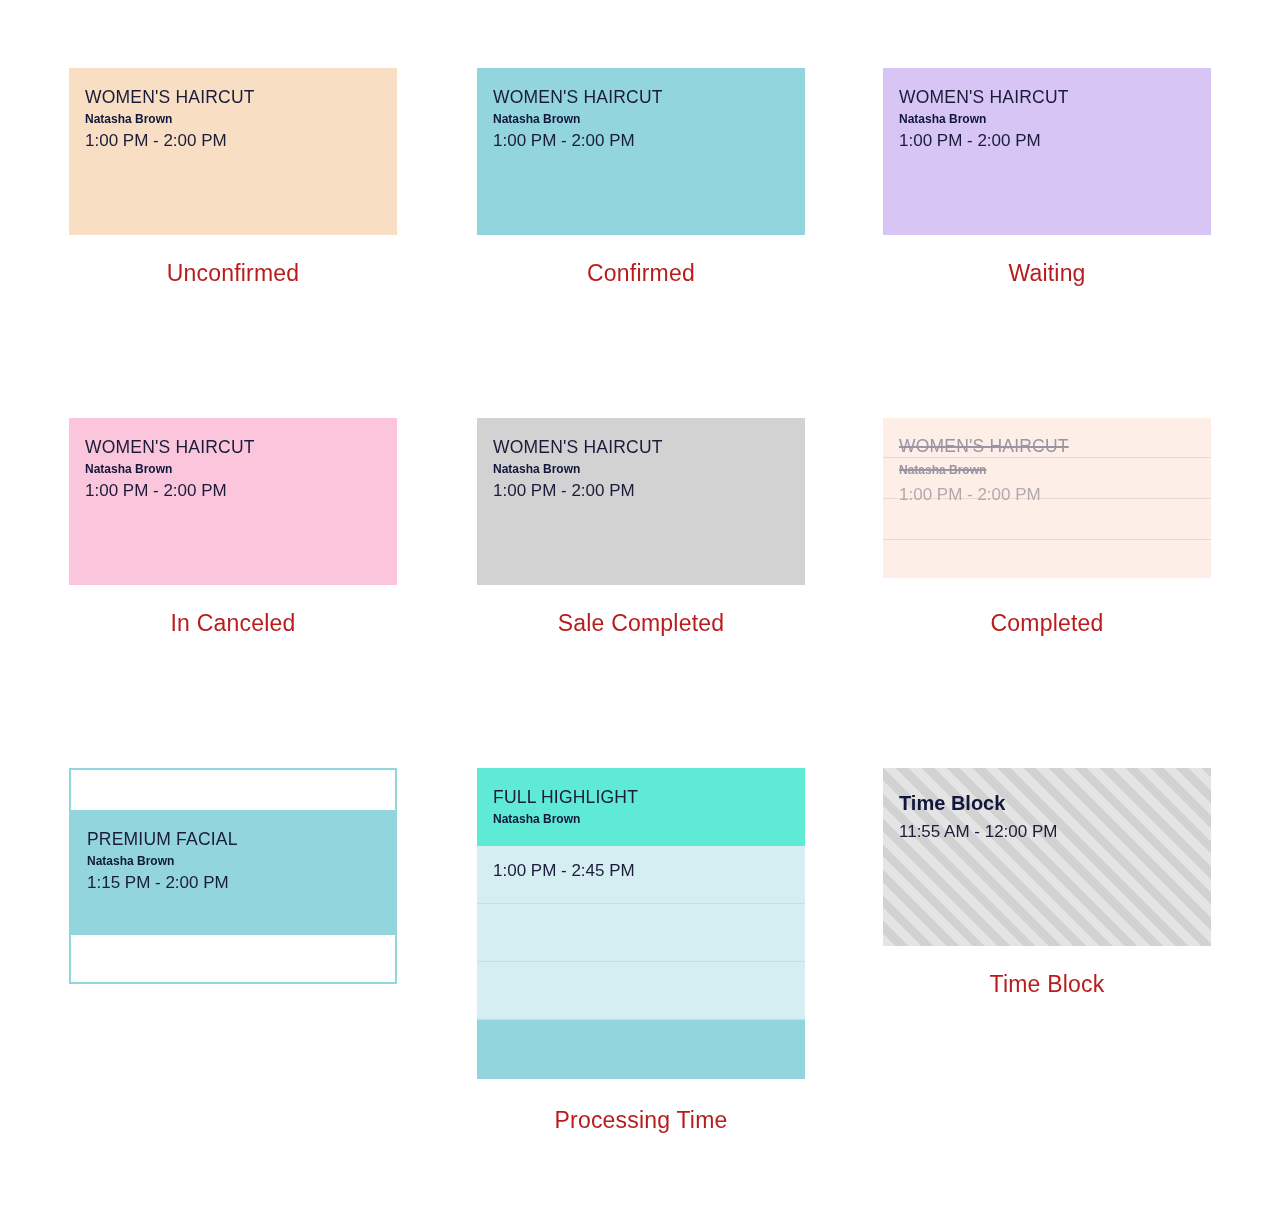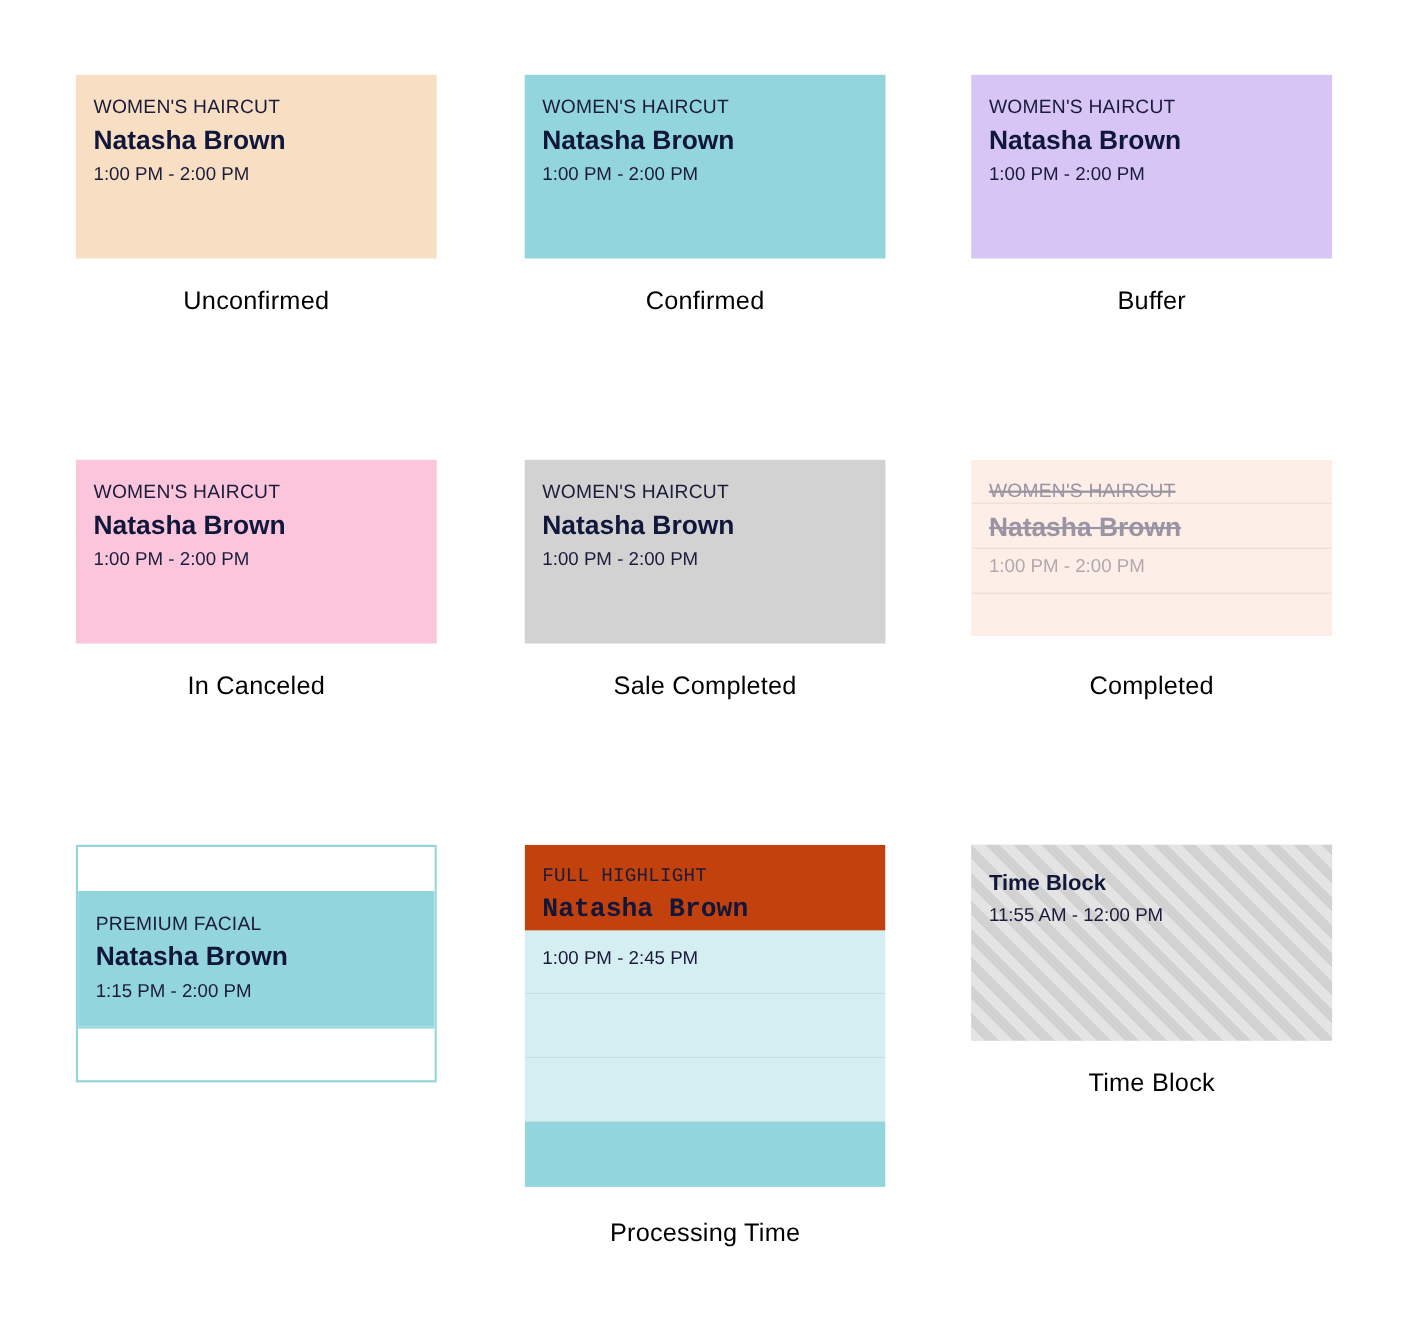--- a/index.html
+++ b/index.html
@@ -35,39 +35,39 @@
   .card-body { padding: 18px 16px 0 16px; }
 
   .svc {
     font-size: 17.5px;
     letter-spacing: 0.2px;
     color: #1B1B3A;
     line-height: 1.35;
     white-space: nowrap;
   }
   .client {
-    font-size: 24px;
+    font-size: 12px;
     font-weight: bold;
     color: #10173A;
     line-height: 1.5;
     white-space: nowrap;
   }
   .time {
     font-size: 17px;
     color: #1B1B3A;
     line-height: 1.5;
     white-space: nowrap;
   }
 
   .caption {
     position: absolute;
     width: 328px;
     text-align: center;
     font-size: 23px;
-    color: #000000;
+    color: #b91c1c;
     letter-spacing: 0.2px;
   }
 
   
   .fill-unconfirmed { background: #F8DFC4; height: 167px; }
   .fill-confirmed   { background: #92D5DD; height: 167px; }
   .fill-waiting     { background: #D6C5F5; height: 167px; }
   .fill-inservice   { background: #FBC6DC; height: 167px; }
   .fill-sale        { background: #D2D2D2; height: 167px; }
 
@@ -107,21 +107,21 @@
     height: 216px;
     padding: 0;
   }
   .buffer-pad-top    { height: 40px; background: #ffffff; }
   .buffer-main       { background: #92D5DD; height: 123px; }
   .buffer-pad-bottom { height: 45px; background: #ffffff; border-top: 2px solid #92D5DD; }
   .buffer-main .card-body { }
 
   
   .fill-processing { height: 311px; }
-  .proc-head { background: #c2410c; height: 78px; font-family: Liberation Mono, monospace; }
+  .proc-head { background: #5eead4; height: 78px; }
   .proc-head .card-body { padding-top: 18px; }
   .proc-mid {
     background: #D5EEF1;
     height: 174px;
     position: relative;
   }
   .proc-mid .card-body { padding-top: 12px; }
   .proc-mid-lines {
     position: absolute;
     inset: 0;
@@ -185,21 +185,21 @@
   </div>
 
   <div class="cell col-3 row-1">
     <div class="card fill-waiting">
       <div class="card-body">
         <div class="svc">WOMEN'S HAIRCUT</div>
         <div class="client">Natasha Brown</div>
         <div class="time">1:00 PM - 2:00 PM</div>
       </div>
     </div>
-    <div class="caption" style="top:192px">Buffer</div>
+    <div class="caption" style="top:192px">Waiting</div>
   </div>
 
   <div class="cell col-1 row-2">
     <div class="card fill-inservice">
       <div class="card-body">
         <div class="svc">WOMEN'S HAIRCUT</div>
         <div class="client">Natasha Brown</div>
         <div class="time">1:00 PM - 2:00 PM</div>
       </div>
     </div>

